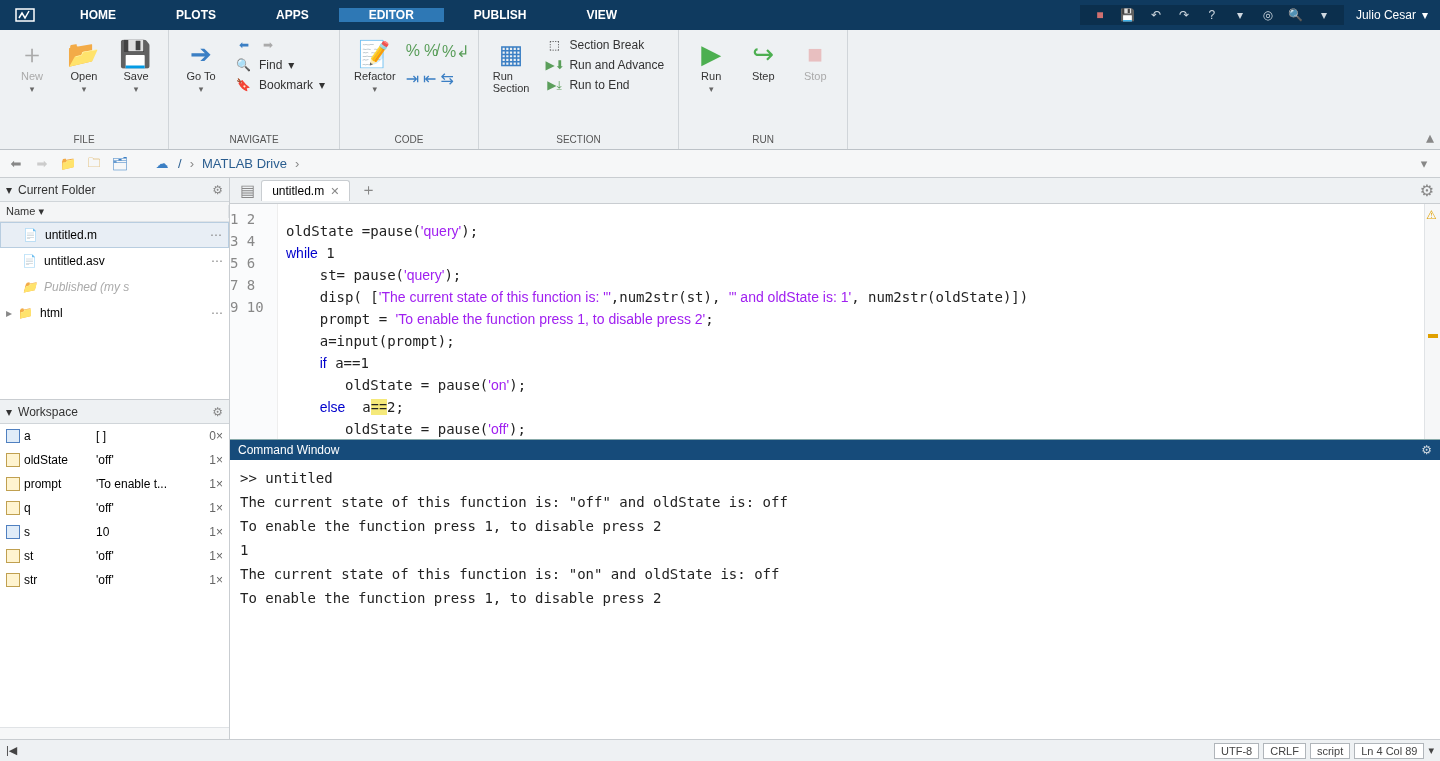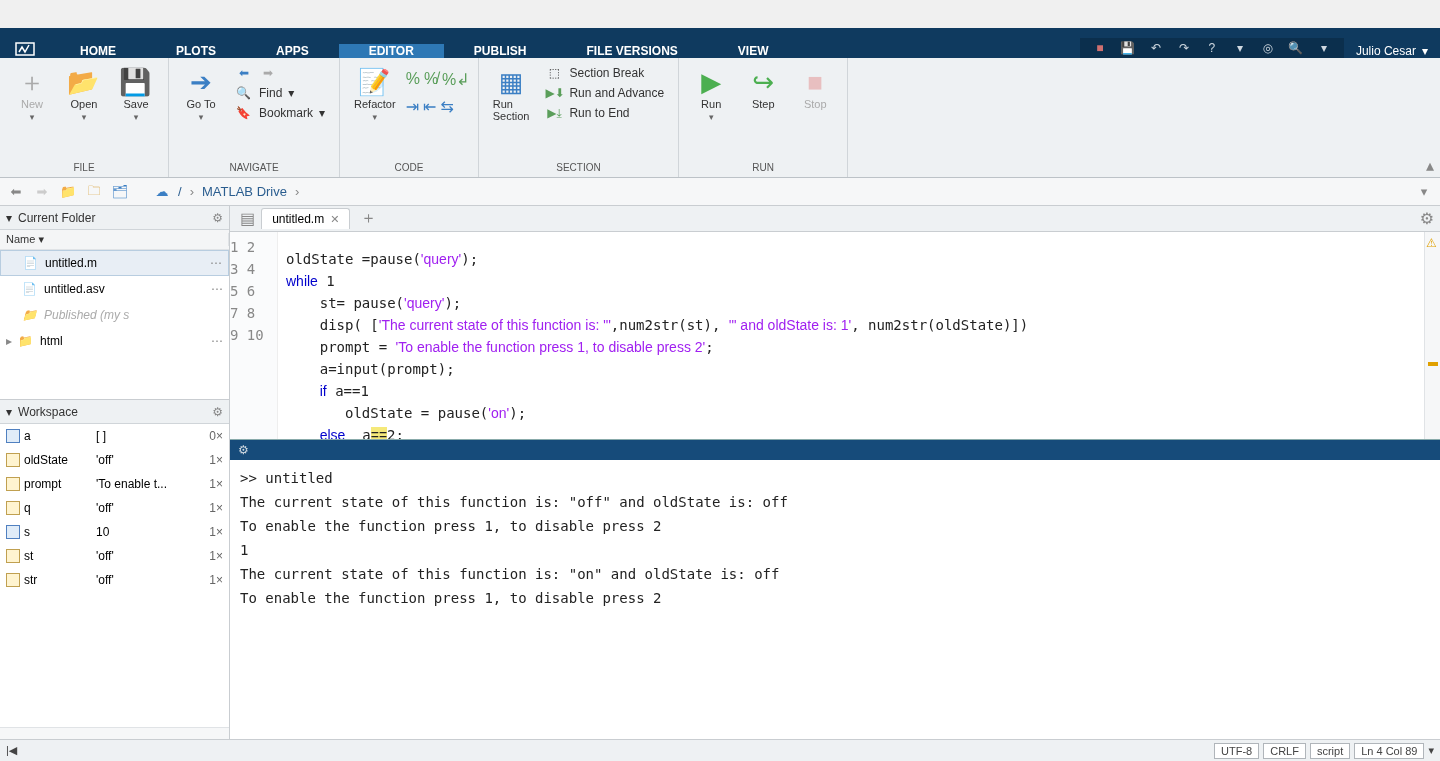--- a/index.html
+++ b/index.html
@@ -1,19 +1,19 @@
 <!DOCTYPE html>
 <html><head>
 <meta charset="utf-8">
 <style>
 * { margin: 0; padding: 0; box-sizing: border-box; font-family: "Segoe UI", Arial, sans-serif; }
 body { width: 1440px; height: 761px; overflow: hidden; background: #f0f0f0; display: flex; flex-direction: column; }
 
 
-.top-tabs { display: flex; align-items: flex-end; background: #0f3a5f; height: 30px; color: #fff; font-size: 12px; margin-top: 28px; }
+.top-tabs { display: flex; align-items: center; background: #0f3a5f; height: 30px; color: #fff; font-size: 12px; }
 .top-tabs .logo { width: 50px; display: flex; align-items: center; justify-content: center; }
 .top-tabs .tab { padding: 0 30px; display: flex; align-items: center; cursor: pointer; font-weight: 600; }
 .top-tabs .tab.active { background: #2e78b5; }
 .top-tabs .spacer { flex: 1; }
 .top-tabs .right-tools { display: flex; align-items: center; gap: 8px; padding: 0 10px; background: #0b2f4d; }
 .top-tabs .right-tools .ico { width: 20px; height: 20px; display: flex; align-items: center; justify-content: center; color: #cfd8e0; cursor: pointer; }
 .top-tabs .user { padding: 0 12px; display: flex; align-items: center; gap: 6px; cursor: pointer; }
 
 
 .ribbon { display: flex; background: #eef1f3; border-bottom: 1px solid #bcc2c7; height: 120px; }
@@ -96,21 +96,20 @@
     <svg width="20" height="18" viewBox="0 0 20 18">
         <rect x="1" y="3" width="18" height="12" fill="none" stroke="#fff" stroke-width="1.5"></rect>
         <polyline points="4,12 7,7 10,12 14,5" fill="none" stroke="#fff" stroke-width="1.5"></polyline>
       </svg>
   </div>
   <div class="tab">HOME</div>
   <div class="tab">PLOTS</div>
   <div class="tab">APPS</div>
   <div class="tab active">EDITOR</div>
   <div class="tab">PUBLISH</div>
-  <div class="tab">FILE VERSIONS</div>
   <div class="tab">VIEW</div>
   <div class="spacer"></div>
   <div class="right-tools">
     <span class="ico" style="color:#d07070">■</span>
     <span class="ico">💾</span>
     <span class="ico">↶</span>
     <span class="ico">↷</span>
     <span class="ico">?</span>
     <span class="ico">▾</span>
     <span class="ico">◎</span>
@@ -369,20 +368,21 @@
     <span class="kw">else</span>  a<span class="hl">==</span>2;
        oldState = pause(<span class="str">'off'</span>);</div>
       <div class="warn-strip">
         <span class="warn-ico">⚠</span>
         <span class="mark" style="top:130px"></span>
       </div>
     </div>
 
     <div class="cmd-panel">
       <div class="cmd-hdr">
+        <span class="ttl">Command Window</span>
         <span style="color:#cfd8e0">⚙</span>
       </div>
       <div class="cmd-body">&gt;&gt; untitled
 The current state of this function is: "off" and oldState is: off
 To enable the function press 1, to disable press 2
 1
 The current state of this function is: "on" and oldState is: off
 To enable the function press 1, to disable press 2</div>
     </div>
   </div>

